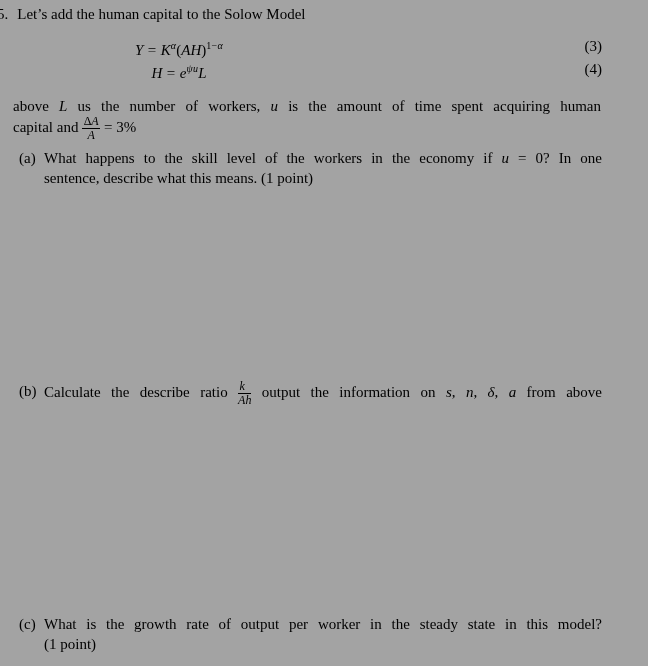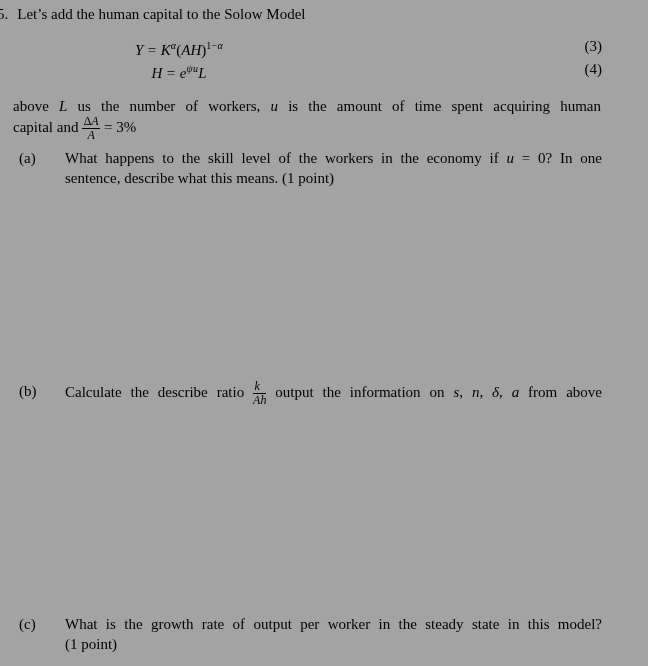--- a/index.html
+++ b/index.html
@@ -44,21 +44,21 @@
   
   .intro { position: absolute; top: 96px; left: 13px; width: 588px; }
 
   
   .pline { height: 20px; }
   .just  { text-align: justify; text-align-last: justify; }
 
   
   .part   { position: absolute; left: 19px; width: 583px; display: flex; }
   .plabel { flex: 0 0 25px; }
-  .pbody  { flex: 1 1 auto; min-width: 0; margin-left: 21px; }
+  .pbody  { flex: 1 1 auto; min-width: 0; }
   .pa { top: 148px; }
   .pb { top: 381px; }
   .pc { top: 614px; }
 
   .bold { font-weight: normal; }
 </style>
 </head>
 <body>
 
 <div class="page">

